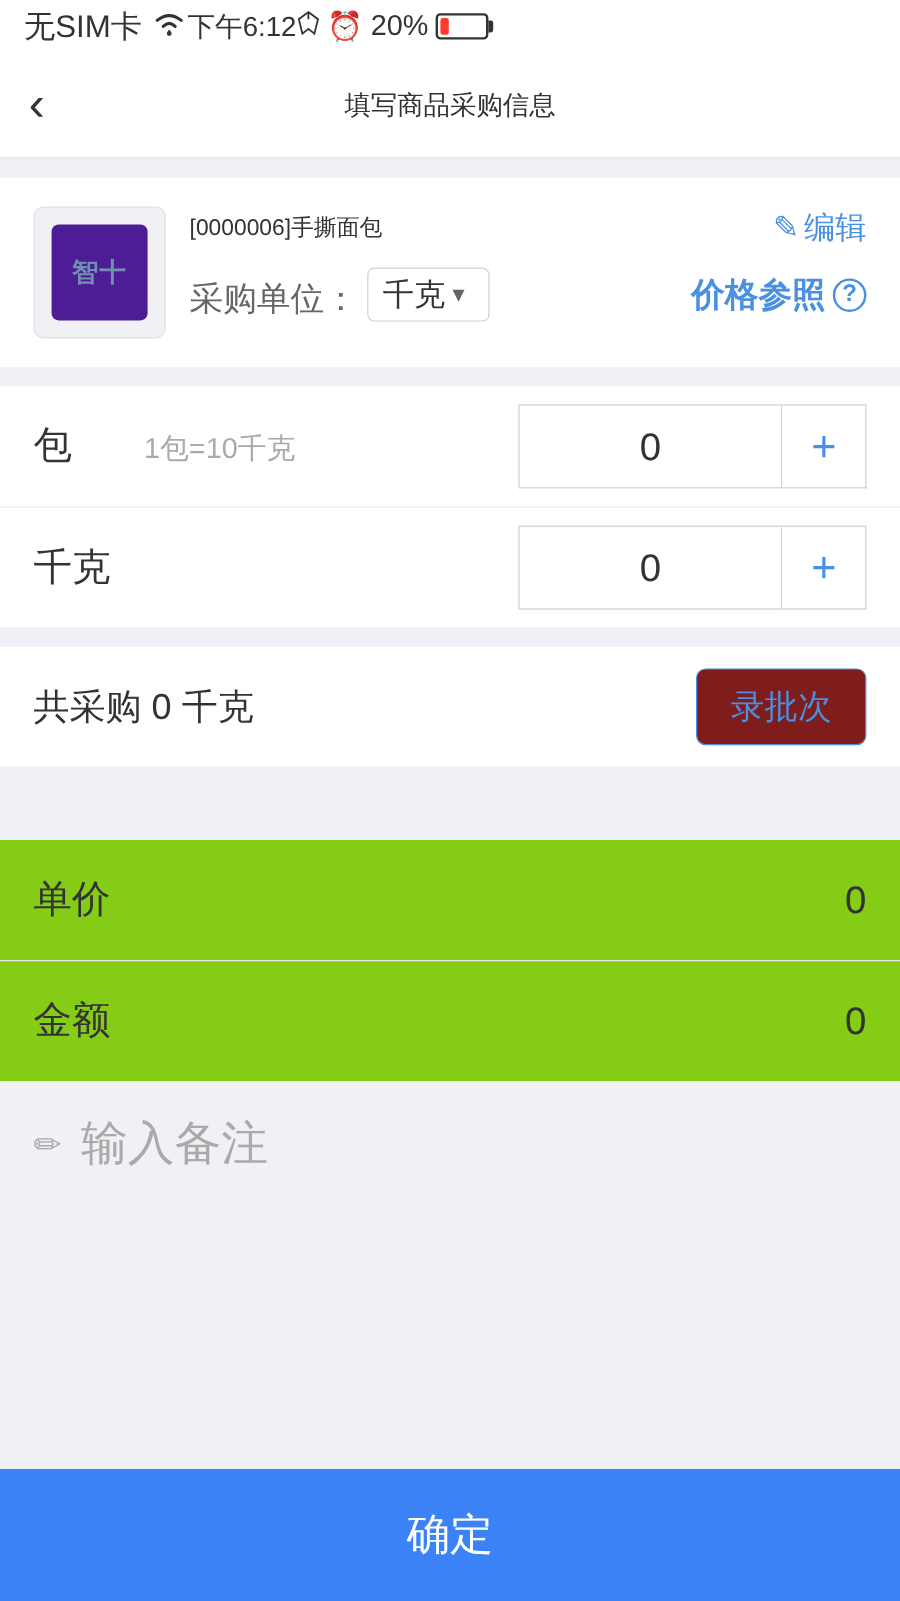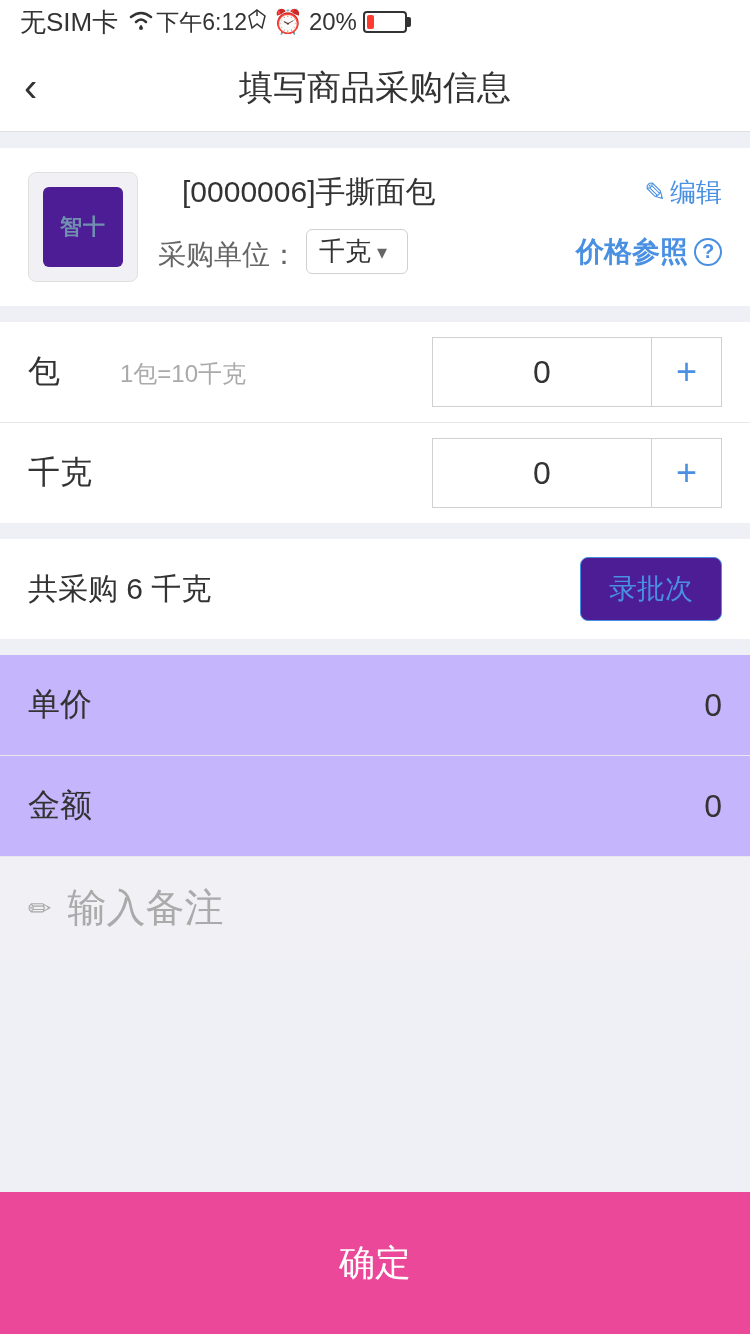--- a/index.html
+++ b/index.html
@@ -47,21 +47,21 @@
       align-items: center;
       justify-content: center;
       position: relative;
       border-bottom: 1px solid #e0e0e0;
     }
     .nav-back {
       position: absolute; left: 24px;
       font-size: 40px; color: #333; cursor: pointer;
       display: flex; align-items: center;
     }
-    .nav-title { font-size: 34px; font-weight: 500; color: #333; }
+    .nav-title { font-size: 22px; font-weight: 500; color: #333; }
 
     
     .divider { width: 750px; height: 16px; background: #eef0f5; }
     .thin-divider { width: 750px; height: 1px; background: #e8e8e8; }
 
     
     .product-card {
       background: #fff;
       padding: 24px 28px;
       display: flex;
@@ -73,21 +73,21 @@
       border-radius: 8px; display: flex; align-items: center; justify-content: center;
       flex-shrink: 0; border: 1px solid #e0e0e0;
     }
     .product-image-inner {
       width: 80px; height: 80px; background: #4c1d95;
       border-radius: 6px; display: flex; align-items: center; justify-content: center;
       font-size: 22px; color: #7090b0; font-weight: bold; letter-spacing: 1px;
     }
     .product-info { flex: 1; }
     .product-header { display: flex; align-items: center; justify-content: space-between; margin-bottom: 16px; }
-    .product-name { font-size: 30px; color: #333; font-weight: 500; margin-left: 24px; }
+    .product-name { font-size: 19px; color: #333; font-weight: 500; }
     .edit-btn { font-size: 26px; color: #4a90e2; display: flex; align-items: center; gap: 4px; white-space: nowrap; }
     .product-unit { display: flex; align-items: center; justify-content: space-between; }
     .unit-label { font-size: 28px; color: #666; }
     .unit-select {
       border: 1px solid #d0d0d0; border-radius: 6px;
       padding: 4px 20px 4px 12px; font-size: 26px; color: #333;
       display: inline-flex; align-items: center; gap: 6px;
       background: #fff; position: relative;
     }
     .unit-select-arrow { font-size: 20px; color: #666; }
@@ -121,44 +121,44 @@
     
     .summary-row {
       background: #fff;
       display: flex; align-items: center; justify-content: space-between;
       padding: 0 28px; height: 100px;
     }
     .summary-text { font-size: 30px; color: #333; }
     .batch-btn {
       border: 1px solid #4a90e2; border-radius: 8px;
       padding: 12px 28px; font-size: 28px; color: #4a90e2;
-      background: #4c1d95; cursor: pointer;
-    }
-
-    
-    .info-section { background: #c4b5fd; }
+      background: #7f1d1d; cursor: pointer;
+    }
+
+    
+    .info-section { background: #84cc16; margin-top: 45px; }
     .info-row {
       display: flex; align-items: center; justify-content: space-between;
       padding: 0 28px; height: 100px;
     }
     .info-label { font-size: 32px; color: #333; }
     .info-value { font-size: 32px; color: #333; }
 
     
     .remark-section {
       background: #f0f0f5; padding: 24px 28px;
       min-height: 100px; display: flex; align-items: center; gap: 16px;
     }
     .remark-icon { font-size: 28px; color: #aaa; }
     .remark-text { font-size: 39px; color: #aaa; }
 
     
     .confirm-btn {
-      width: 750px; height: 142px;
-      background: #ec4899; color: #fff;
+      width: 750px; height: 110px;
+      background: #3b82f6; color: #fff;
       display: flex; align-items: center; justify-content: center;
       font-size: 36px; font-weight: 500; cursor: pointer;
       position: fixed; bottom: 0; left: 0;
     }
 
     .page-wrapper {
       display: flex; flex-direction: column; min-height: 1334px;
     }
     .content-area { flex: 1; background: #eef0f5; padding-bottom: 110px; }
   </style>
@@ -255,21 +255,21 @@
         <div class="input-right">
           <div class="number-input">0</div>
           <div class="plus-btn">+</div>
         </div>
       </div>
     </div>
 
     <div class="divider"></div>
 
     <div class="summary-row">
-      <span class="summary-text">共采购 6 千克</span>
+      <span class="summary-text">共采购 0 千克</span>
       <div class="batch-btn">录批次</div>
     </div>
 
     <div class="divider"></div>
 
     <div class="info-section">
       <div class="info-row">
         <span class="info-label">单价</span>
         <span class="info-value">0</span>
       </div>

